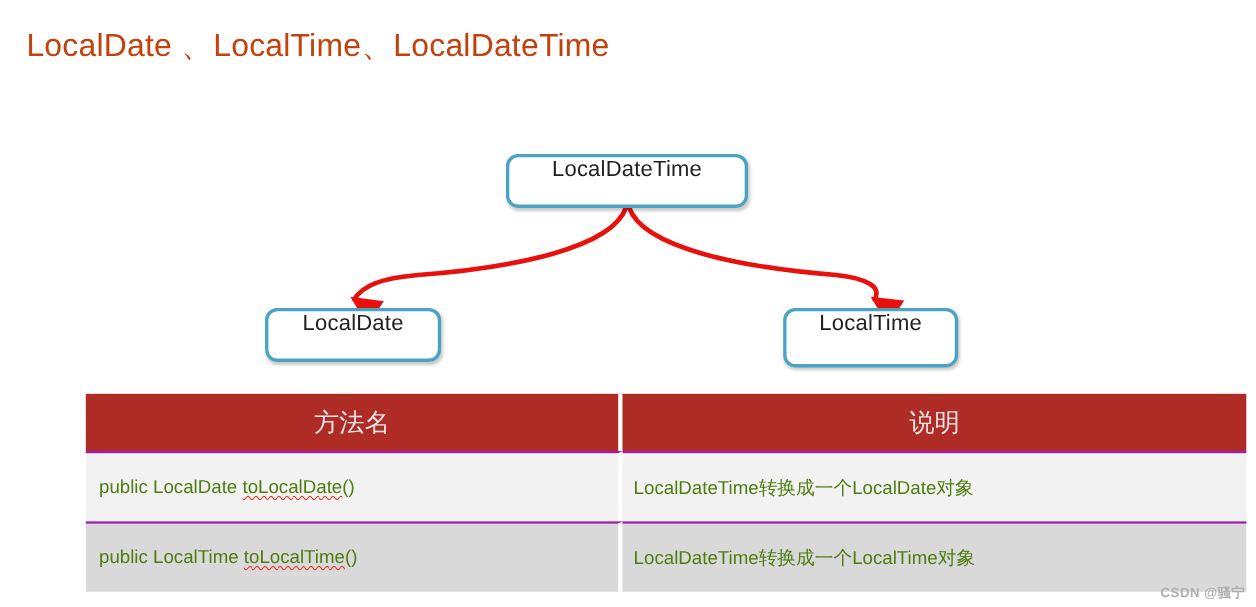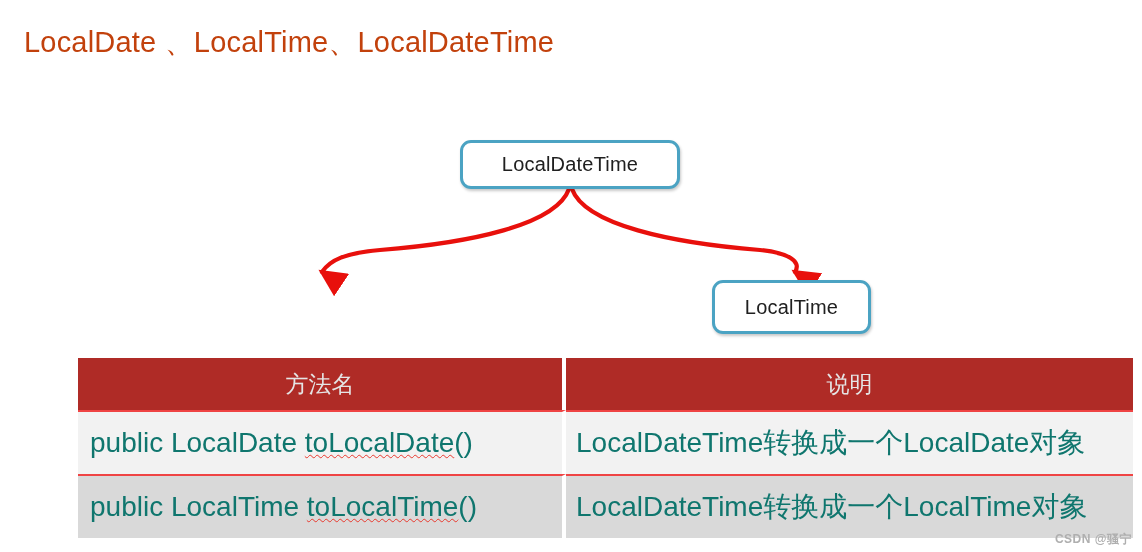--- a/index.html
+++ b/index.html
@@ -43,21 +43,20 @@
     width: 1142px;
     height: 358px;
   }
   .node-box {
     position: absolute;
     box-sizing: border-box;
     background: #ffffff;
     border: 3px solid #4BA3C3;
     border-radius: 11px;
     display: flex;
-    align-items: center;
     justify-content: center;
     color: #202020;
     font-size: 20px;
     letter-spacing: 0.2px;
     box-shadow: 1px 2px 3px rgba(0,0,0,0.22);
     white-space: nowrap;
   }
   #node-localdatetime {
     left: 460px;
     top: 140px;
@@ -97,27 +96,27 @@
     font-size: 23px;
     height: 52px;
     text-align: center;
     vertical-align: middle;
     border-right: 4px solid #ffffff;
     padding: 0;
   }
   #method-table th:last-child { border-right: none; }
 
   #method-table td {
-    font-size: 28px;
-    color: #0f766e;
+    font-size: 17px;
+    color: #4d7c0f;
     height: 62px;
     vertical-align: middle;
     padding: 0 0 0 12px;
     border-right: 4px solid #ffffff;
-    border-top: 2px solid #ef4444;
+    border-top: 2px solid #a21caf;
     white-space: nowrap;
   }
   #method-table td:last-child { border-right: none; padding-left: 10px; }
 
   #method-table tr.row-odd  td { background: #F2F2F2; }
   #method-table tr.row-even td { background: #D9D9D9; }
 
   
   .sq {
     text-decoration: underline wavy #E8392E;
@@ -153,20 +152,23 @@
 
     <path d="M 569,189 C 556,225 470,243 380,250 C 345,253 330,260 322,272" fill="none" stroke="#E8100C" stroke-width="4.2" stroke-linecap="round" marker-end="url(#redhead)"></path>
 
     <path d="M 572,189 C 585,225 672,243 760,250 C 788,253 802,261 795,272" fill="none" stroke="#E8100C" stroke-width="4.2" stroke-linecap="round" marker-end="url(#redhead)"></path>
   </svg>
 
   <div class="node-box" id="node-localdatetime">
     <span>LocalDateTime</span>
   </div>
 
+  <div class="node-box" id="node-localdate">
+    <span>LocalDate</span>
+  </div>
 
   <div class="node-box" id="node-localtime">
     <span>LocalTime</span>
   </div>
 </div>
 
 <table id="method-table">
   <colgroup>
     <col class="col-method">
     <col class="col-desc">

